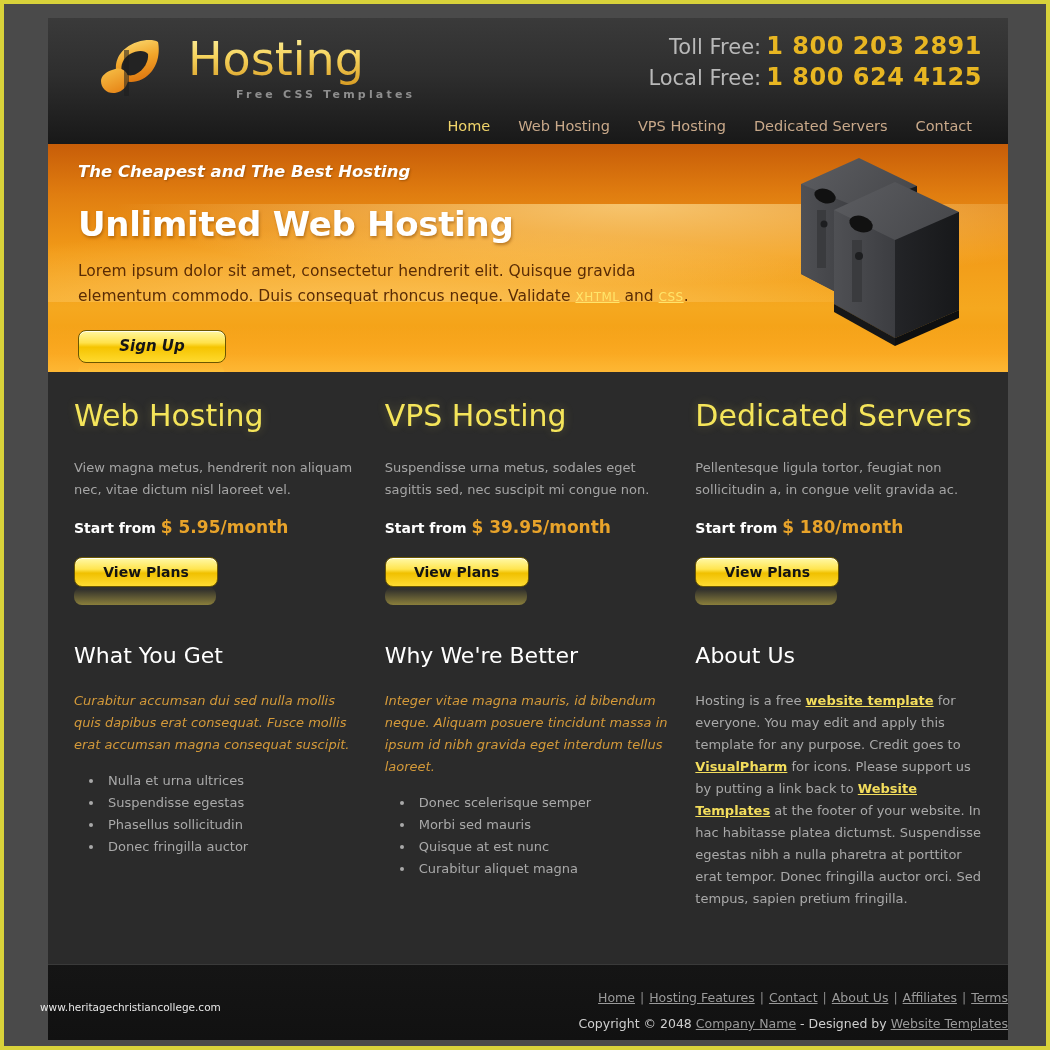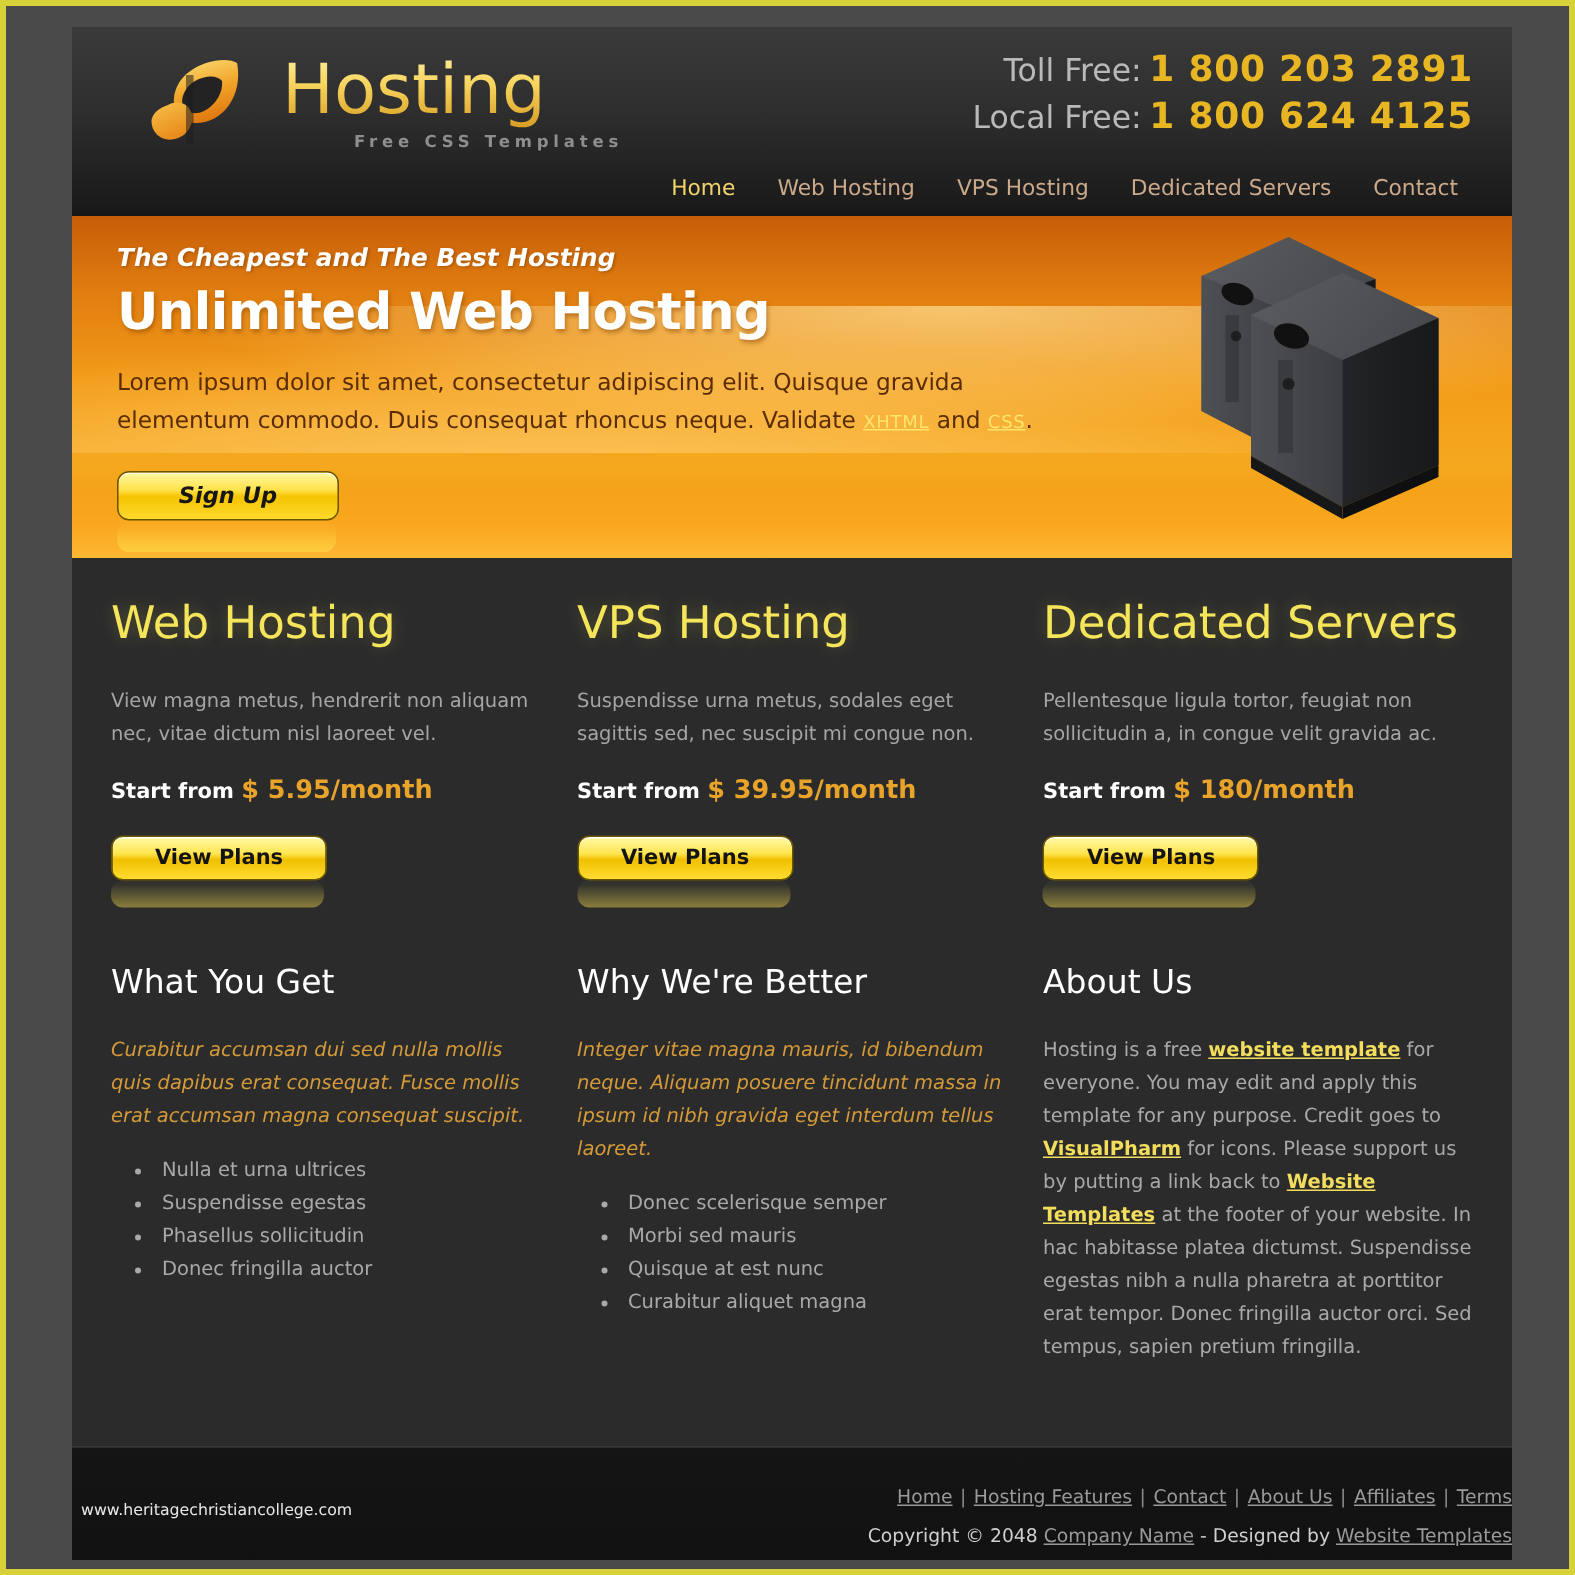--- a/index.html
+++ b/index.html
@@ -76,21 +76,21 @@
   .wave3{
     position:absolute;left:0;bottom:0;width:100%;height:46px;
     background:linear-gradient(180deg,rgba(255,175,40,0.0) 0%,rgba(255,180,48,0.55) 60%,rgba(255,188,60,0.75) 100%);
   }
   .banner-inner{position:absolute;left:30px;top:18px;width:640px;}
   .b-kicker{
     font-size:16.5px;font-style:italic;font-weight:bold;color:#fff;
     text-shadow:1px 1px 2px rgba(120,60,0,.55);
   }
   .b-title{
-    margin-top:7px;
+    margin-top:23px;
     font-size:34px;font-weight:bold;color:#fff;letter-spacing:-0.3px;
     text-shadow:1px 2px 3px rgba(130,65,0,.5);
   }
   .b-desc{
     margin-top:15px;
     font-size:15.5px;line-height:25px;color:#5a2c05;
   }
   .b-desc a{color:#ffe56a;text-decoration:underline;font-size:12px;font-weight:normal;letter-spacing:0.5px;}
   .btn-wrap{position:relative;margin-top:20px;width:140px;}
   .btn{
@@ -153,21 +153,21 @@
     position:relative;height:96px;
     background:linear-gradient(180deg,#151515 0%,#101010 100%);
     border-top:1px solid #3a3a3a;
     text-align:right;padding-top:22px;box-sizing:border-box;
   }
   .f-links a{color:#9a9a9a;font-size:12.5px;text-decoration:underline;}
   .f-sep{color:#8a8a8a;font-size:12.5px;padding:0 5px;}
   .f-copy{margin-top:10px;font-size:12.5px;color:#cfcfcf;}
   .f-copy a{color:#9a9a9a;text-decoration:underline;}
   .watermark{
-    position:absolute;left:50px;top:997px;
+    position:absolute;left:36px;top:997px;
     font-size:10.5px;color:#e8e8e8;
     font-family:"DejaVu Sans", sans-serif;
     letter-spacing:0px;
   }
 </style>
 </head>
 <body>
 
 <div class="frame">
 <div class="page">
@@ -250,21 +250,21 @@
       <rect x="63" y="88" width="10" height="62" fill="#3a3b3e"></rect>
       <circle cx="70" cy="104" r="4" fill="#1d1e20"></circle>
       <polygon points="45,152 106,186 106,194 45,160" fill="#161718"></polygon>
       <polygon points="106,186 170,158 170,166 106,194" fill="#0e0f10"></polygon>
     </svg>
 
     <div class="banner-inner">
       <div class="b-kicker">The Cheapest and The Best Hosting</div>
       <div class="b-title">Unlimited Web Hosting</div>
       <div class="b-desc">
-        <span>Lorem ipsum dolor sit amet, consectetur adipiscing elit. Quisque gravida elementum commodo. Duis consequat rhoncus neque. Validate </span><a href="#">XHTML</a><span> and </span><a href="#">CSS</a><span>.</span>
+        <span>Lorem ipsum dolor sit amet, consectetur hendrerit elit. Quisque gravida elementum commodo. Duis consequat rhoncus neque. Validate </span><a href="#">XHTML</a><span> and </span><a href="#">CSS</a><span>.</span>
       </div>
       <div class="btn-wrap">
         <a href="#" class="btn">Sign Up</a>
         <div class="btn-refl"></div>
       </div>
     </div>
   </div>
 
   <div class="main">
 

